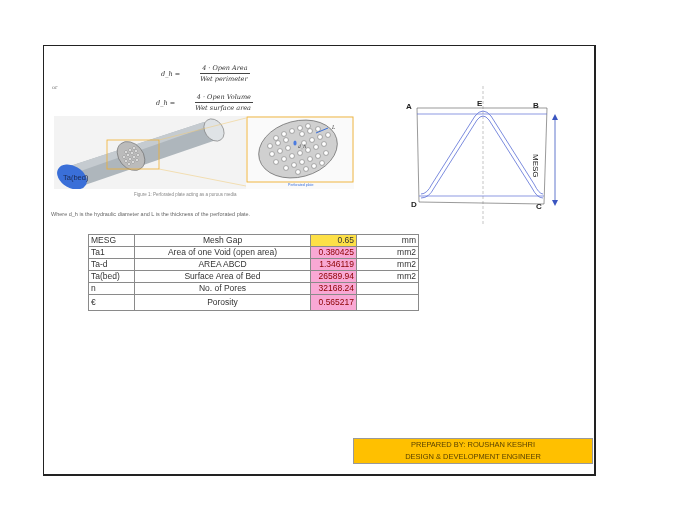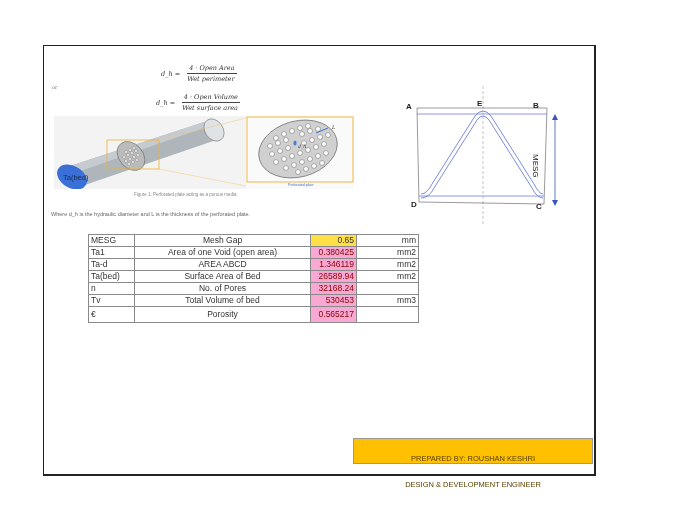--- a/index.html
+++ b/index.html
@@ -4,21 +4,21 @@
   <style>
     html, body { margin: 0; padding: 0; background: #ffffff; }
     body { width: 680px; height: 525px; position: relative; overflow: hidden;
            font-family: "Liberation Sans", sans-serif; }
     .sheet { position: absolute; left: 43px; top: 45px; width: 553px; height: 431px;
              border: 1.5px solid #222; border-right-width: 2px; border-bottom-width: 2px;
              box-sizing: border-box; background: #fff; }
     .abs { position: absolute; }
 
     
-    .formula { position: absolute; display: flex; align-items: center; gap: 5px;
+    .formula { position: absolute; display: flex; align-items: center; gap: 18px;
                font-family: "DejaVu Serif", serif; font-style: italic; font-size: 6.5px; color: #333; }
     .frac { display: inline-flex; flex-direction: column; align-items: flex-end; }
     .frac .num { border-bottom: 0.8px solid #444; padding: 0 2px 1px; }
     .frac .den { padding: 1px 2px 0; }
     .or-text { position: absolute; font-family: "DejaVu Serif", serif; font-size: 5px; color: #777; }
 
     
     .figure { position: absolute; left: 10px; top: 70px; width: 300px; height: 73px; background: #f3f3f3; }
     .caption { position: absolute; font-size: 4.5px; color: #888; }
     .where-text { position: absolute; font-size: 5.5px; color: #666; }
@@ -32,21 +32,21 @@
     table.data td.val { width: 41px; text-align: right; color: #8b0000; }
     table.data td.val.red { background: #f9a8d4; }
     table.data td.val.green { background: #fde047; color: #333; }
     table.data td.unit { width: 57px; text-align: right; }
     table.data tr.tall td { height: 15px; }
 
     
     .banner { position: absolute; left: 309px; top: 392px; width: 240px; height: 26px;
               background: #ffc000; border: 1px solid #999; box-sizing: border-box;
               font-size: 7.5px; color: #5a4200; text-align: center; line-height: 12px; }
-    .banner div { height: 12px; margin-top: 14px; }
+    .banner div { height: 12px; }
 
     .diag-label { position: absolute; font-size: 8px; font-weight: bold; color: #222; }
   </style>
 </head>
 <body>
 
 <div class="sheet">
 
   <div class="formula" style="left:117px; top:18px;">
     <span>d_h =</span>
@@ -191,26 +191,20 @@
         <td class="desc">Surface Area of Bed</td>
         <td class="val red">26589.94</td>
         <td class="unit">mm2</td>
       </tr>
       <tr>
         <td class="sym">n</td>
         <td class="desc">No. of Pores</td>
         <td class="val red">32168.24</td>
         <td class="unit"></td>
       </tr>
-      <tr>
-        <td class="sym">Tv</td>
-        <td class="desc">Total Volume of bed</td>
-        <td class="val red">530453</td>
-        <td class="unit">mm3</td>
-      </tr>
       <tr class="tall">
         <td class="sym">€</td>
         <td class="desc">Porosity</td>
         <td class="val red">0.565217</td>
         <td class="unit"></td>
       </tr>
     </tbody>
   </table>
 
   <div class="banner">

